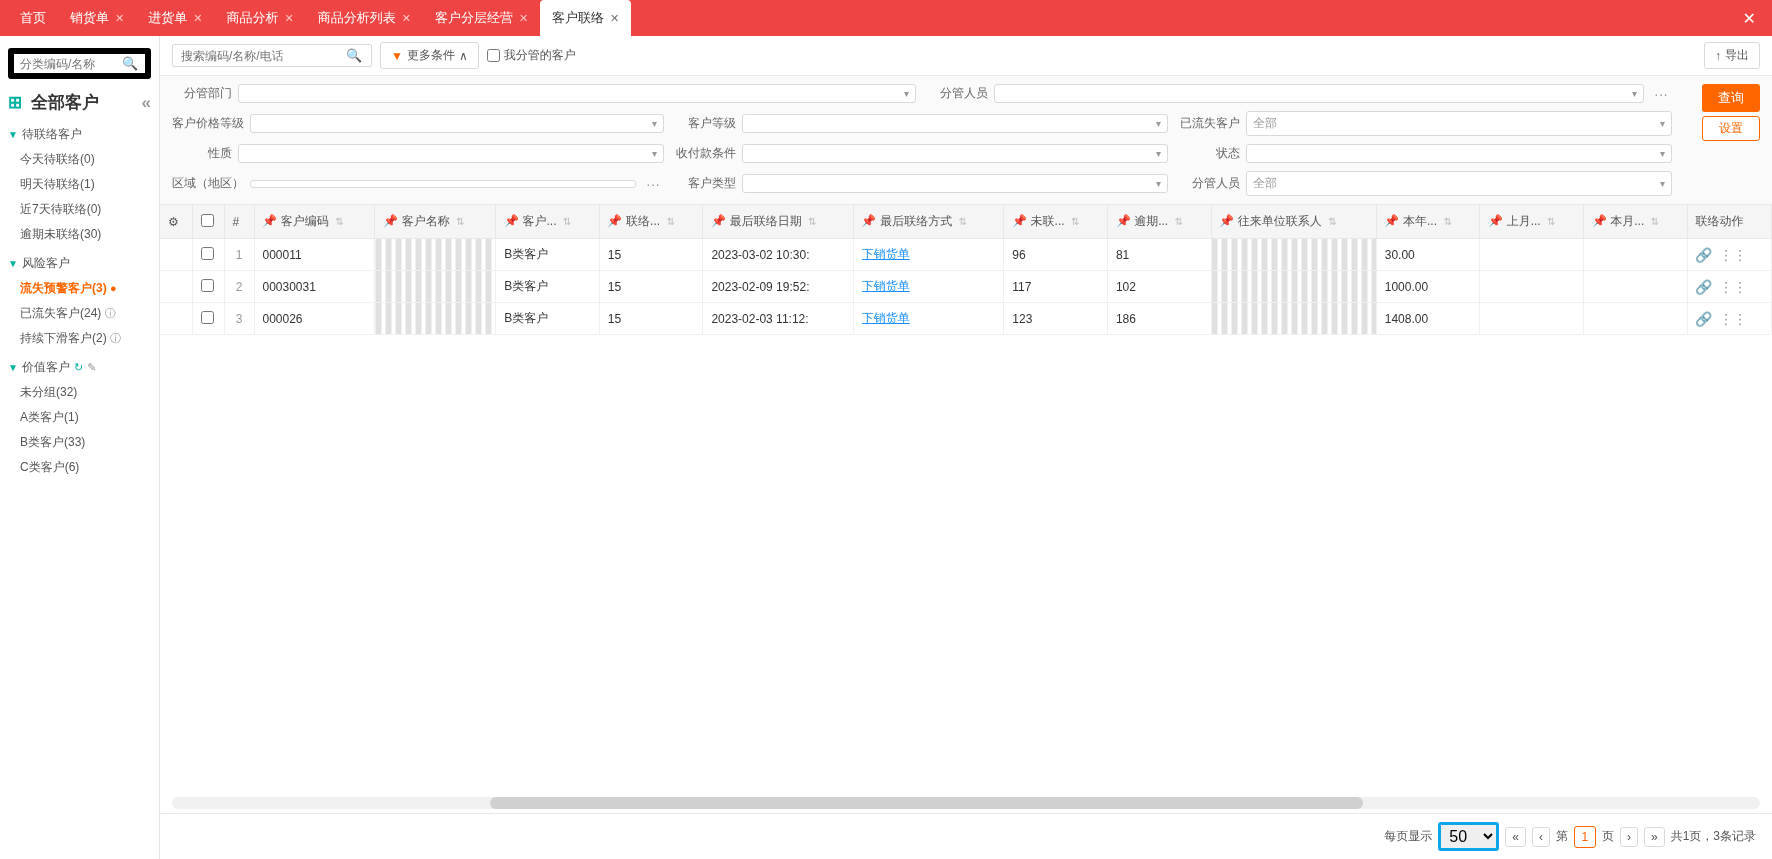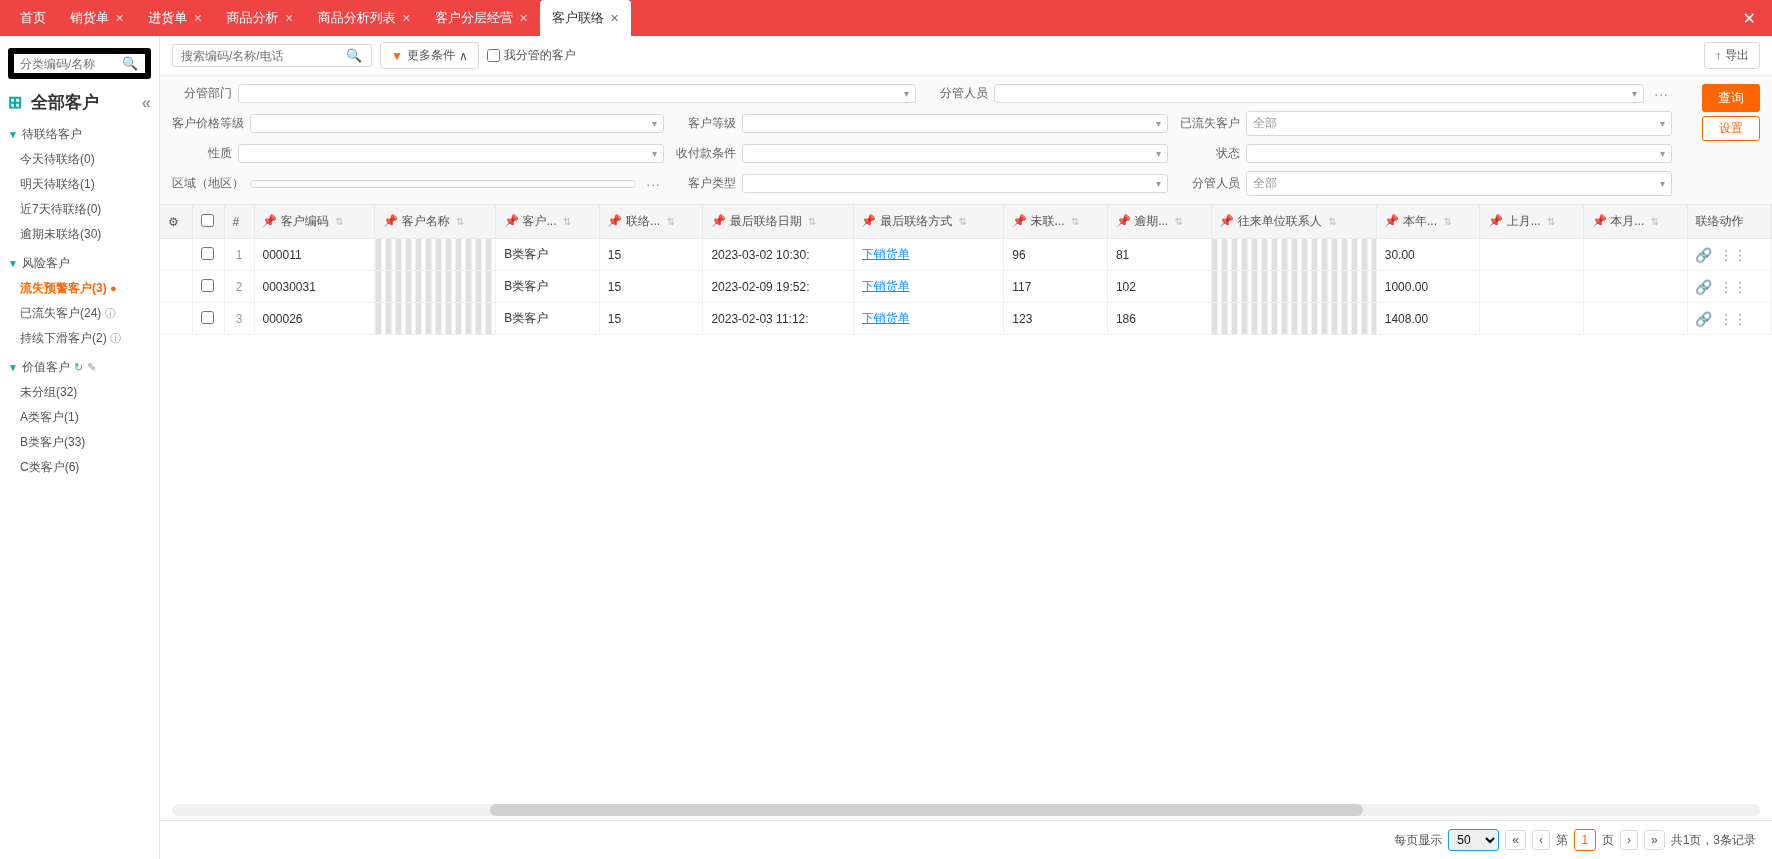--- a/index.html
+++ b/index.html
@@ -322,24 +322,24 @@
       display: flex;
       align-items: center;
       justify-content: flex-end;
       padding: 8px 16px;
       border-top: 1px solid #e8e8e8;
       gap: 6px;
       font-size: 12px;
       color: #555;
     }
     .pagination-bar select {
-      border: 1px solid #0ea5e9;
+      border: 3px solid #0ea5e9;
       border-radius: 3px;
       padding: 2px 4px;
-      font-size: 12px;
+      font-size: 16px;
     }
     .page-btn {
       border: 1px solid #d9d9d9;
       background: #fff;
       padding: 2px 6px;
       border-radius: 3px;
       cursor: pointer;
       font-size: 12px;
       color: #555;
     }

